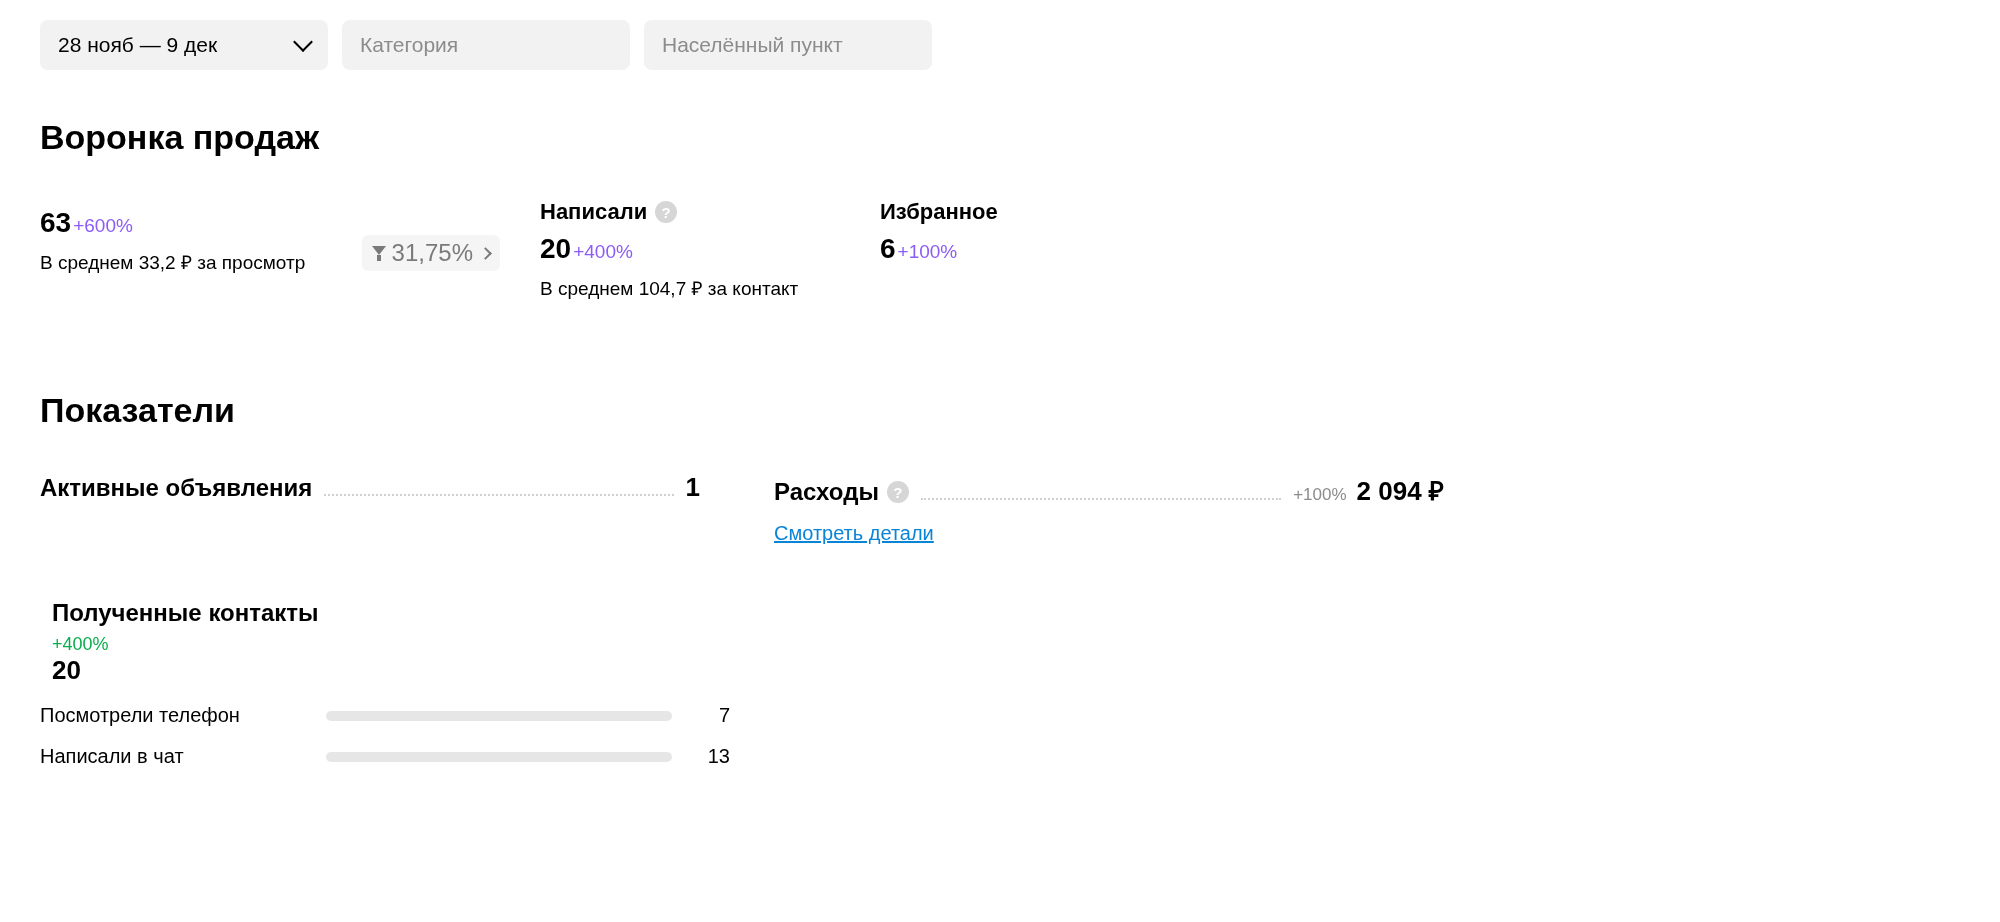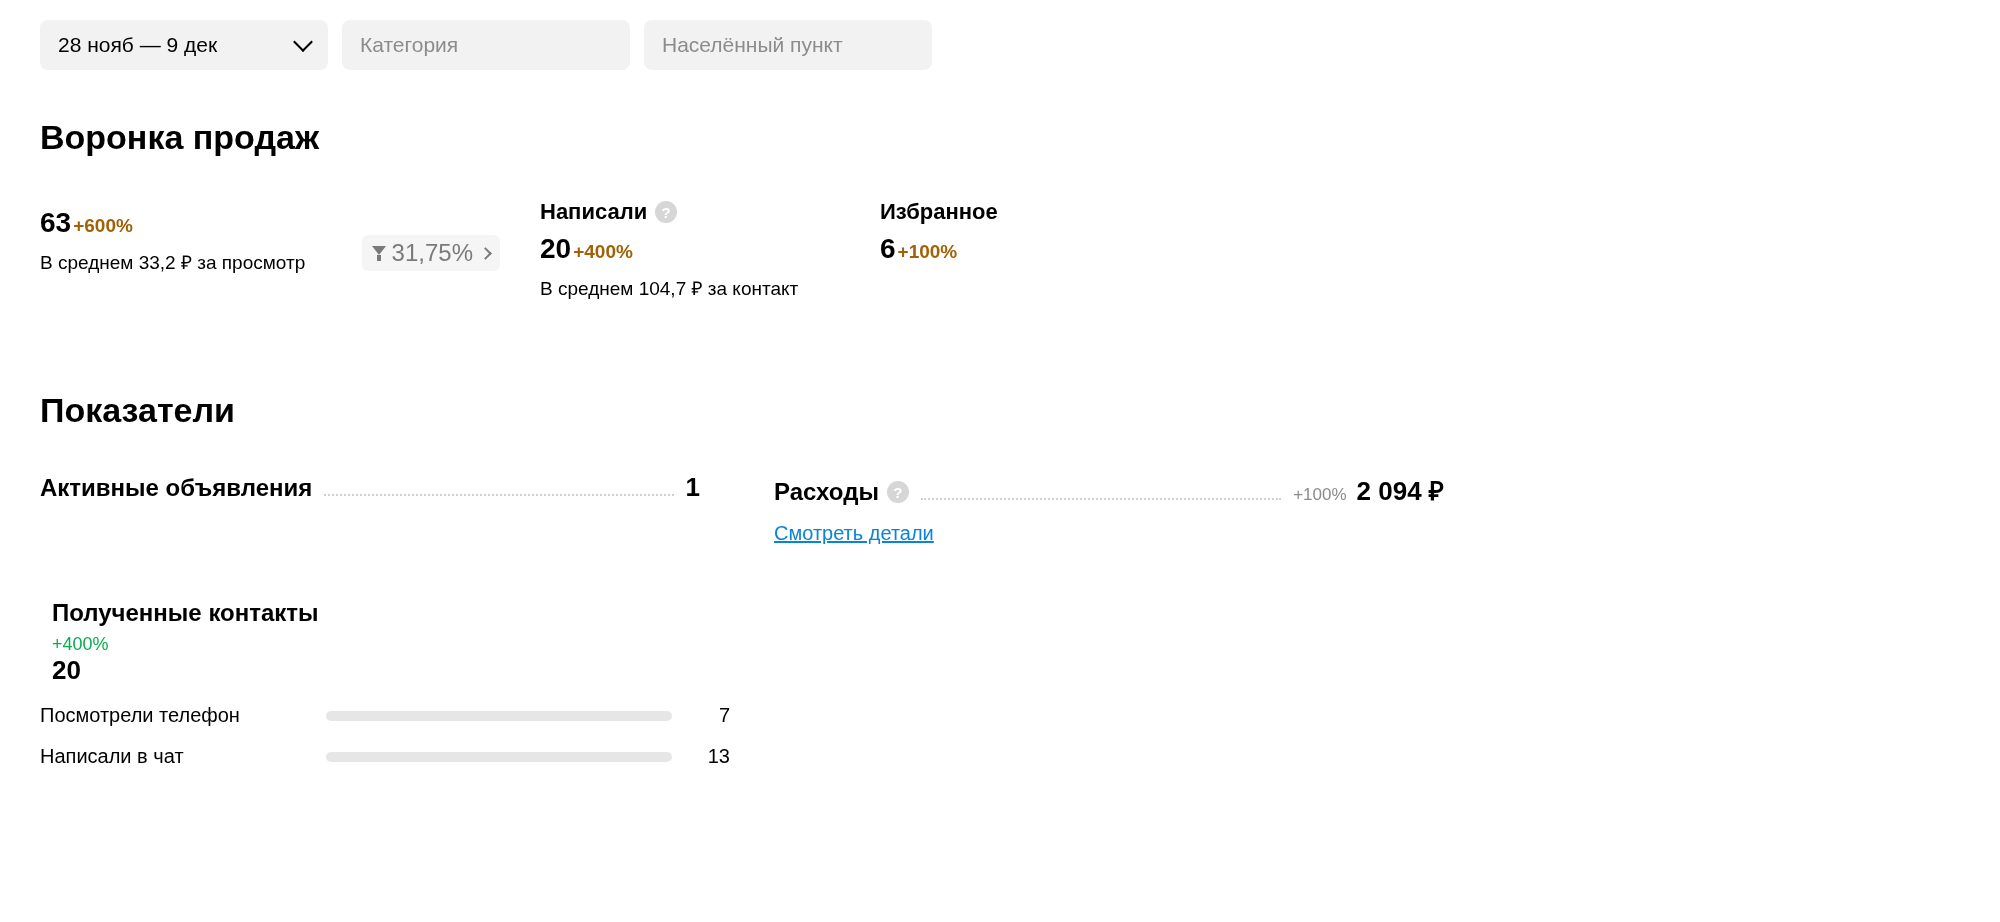--- a/index.html
+++ b/index.html
@@ -36,21 +36,21 @@
 
   .funnel { display: flex; gap: 0; margin-bottom: 90px; }
   .funnel-col { position: relative; }
   .col-views { width: 500px; }
   .col-contacts { width: 340px; }
   .col-favs { width: 280px; }
 
   .metric-label { font-size: 22px; font-weight: 700; display: flex; align-items: center; gap: 8px; }
   .metric-row { display: flex; align-items: baseline; gap: 2px; margin-top: 8px; }
   .metric-value { font-size: 28px; font-weight: 700; }
-  .metric-delta { font-size: 19px; color: #a16207; font-weight: 700; }
+  .metric-delta { font-size: 19px; color: #8b5cf6; font-weight: 400; }
   .metric-sub { font-size: 19px; color: #000; margin-top: 10px; }
 
   .help-icon {
     width: 22px; height: 22px; border-radius: 50%; background: #d6d6d6;
     display: inline-flex; align-items: center; justify-content: center;
     color: #fff; font-size: 15px; font-weight: 700;
   }
 
   .conversion-badge {
     position: absolute; top: 36px; right: 40px;

